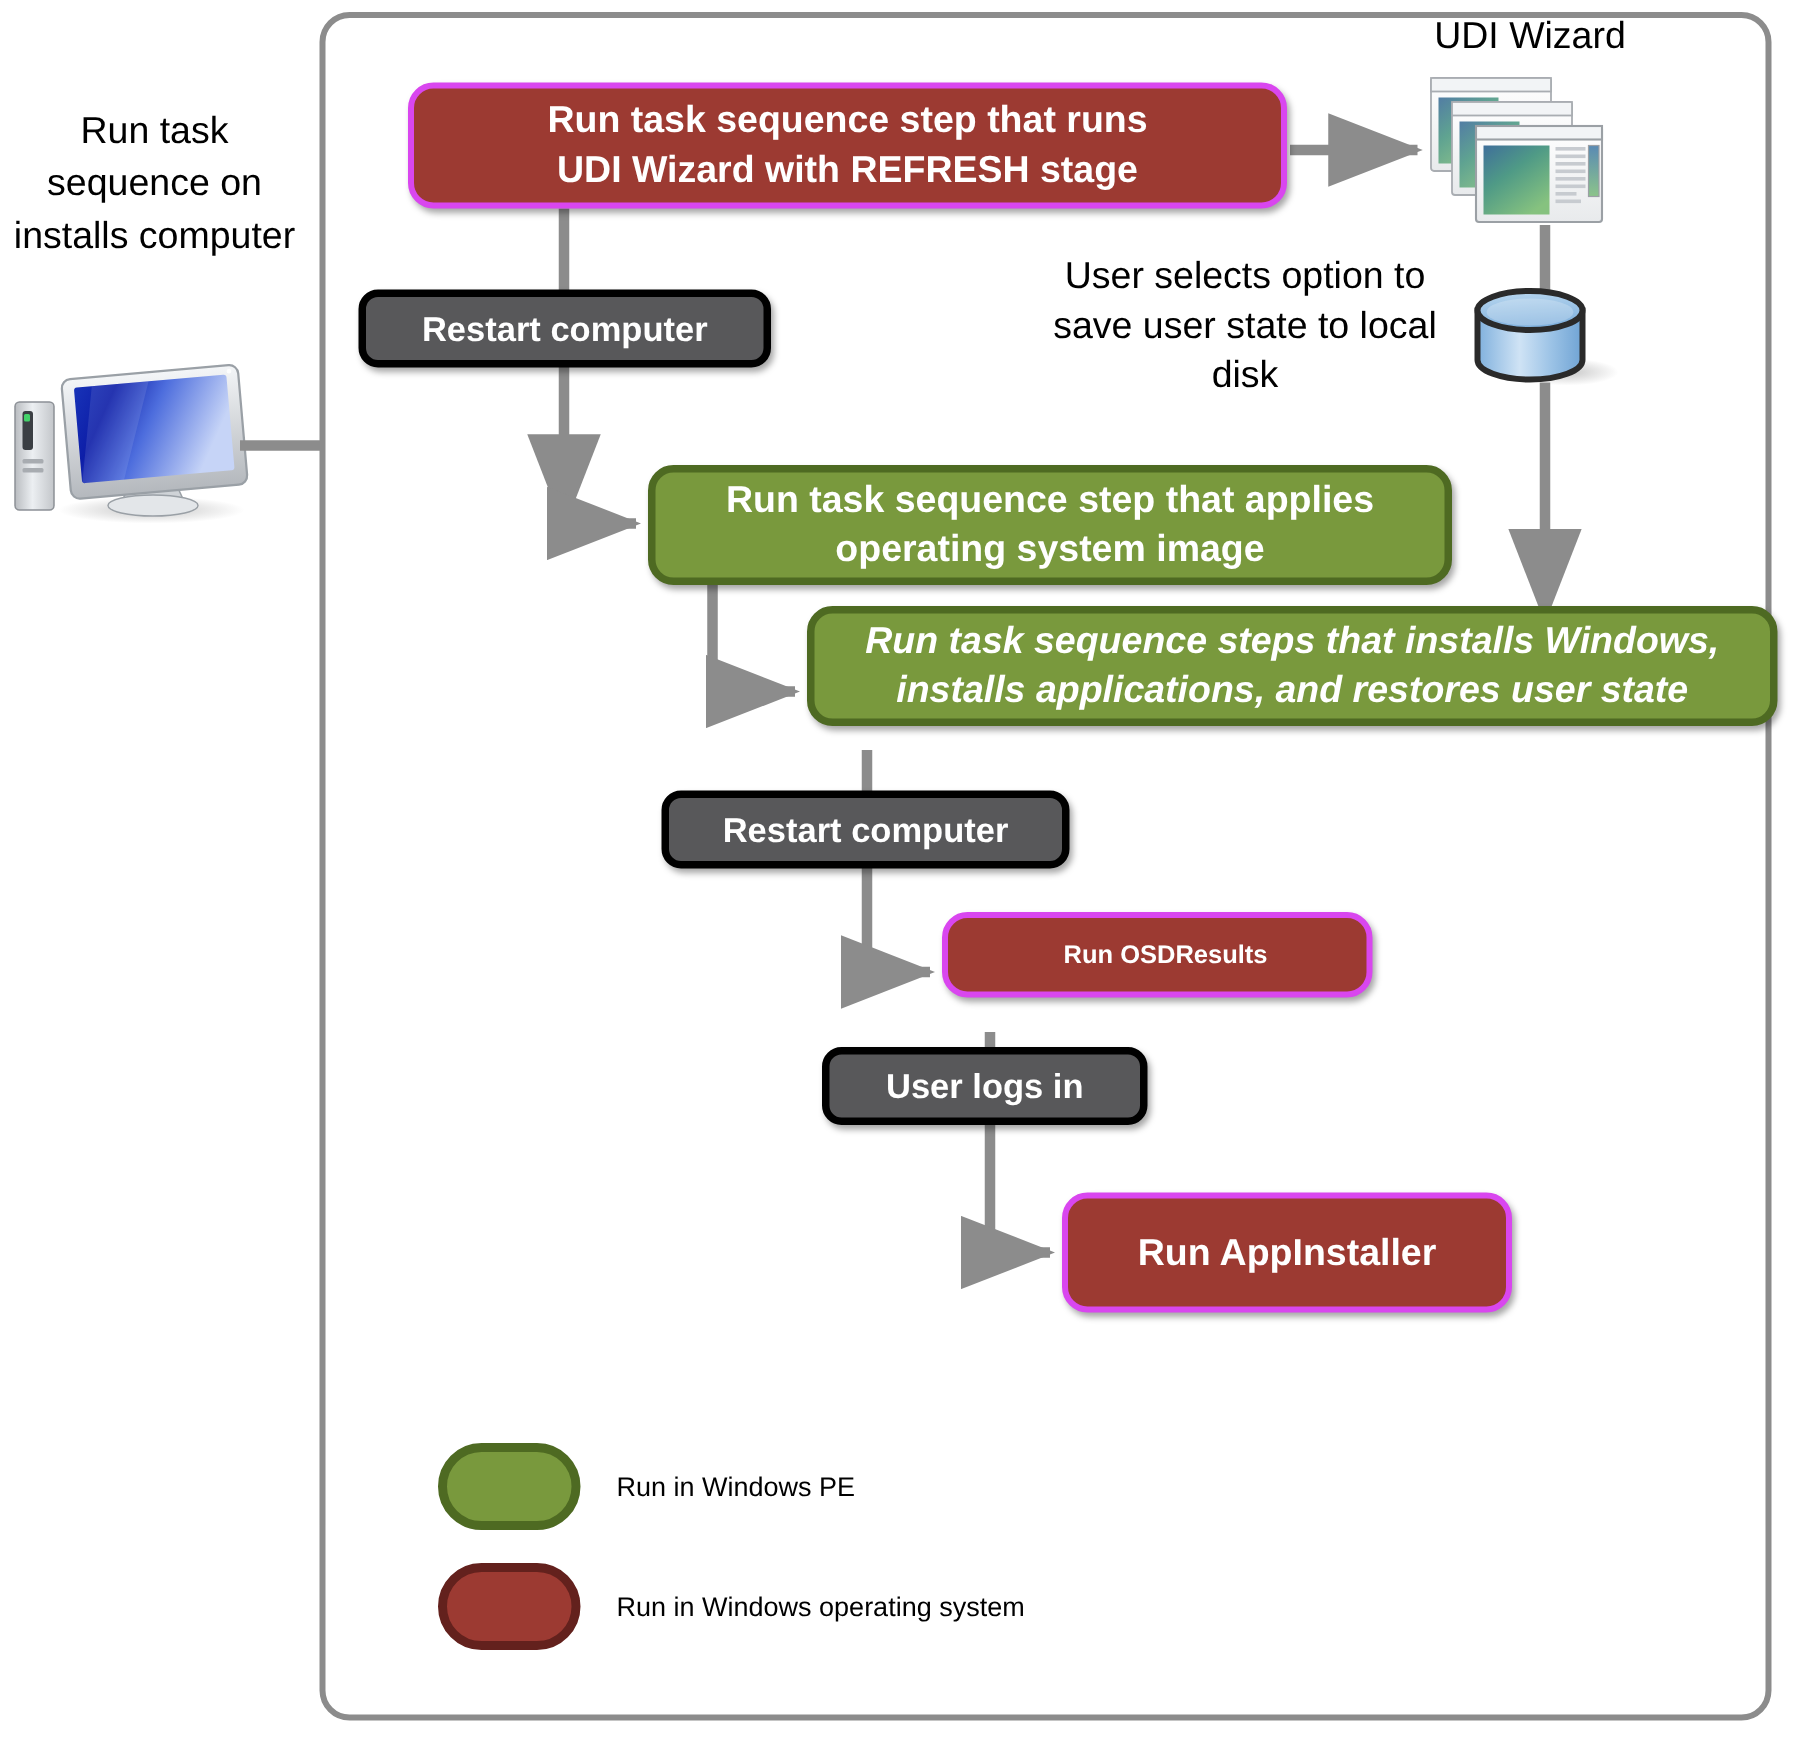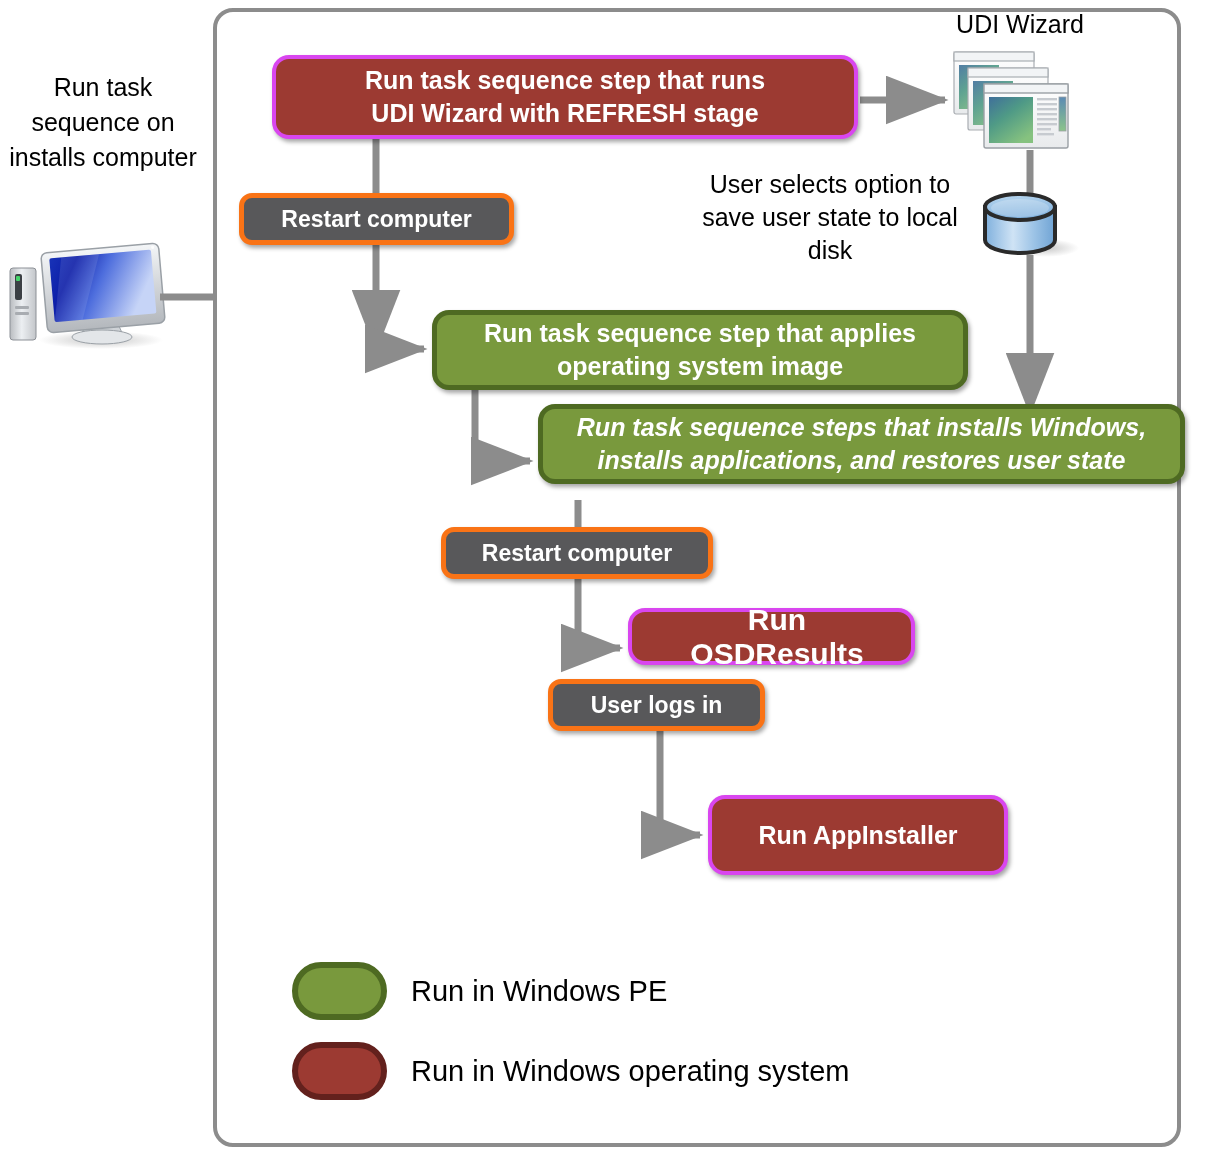--- a/index.html
+++ b/index.html
@@ -73,21 +73,21 @@
   .node-red {
     background: #9c3a32;
     border: 4px solid #d946ef;
   }
   .node-green {
     background: #79993d;
     border: 5px solid #4e6a22;
   }
   .node-gray {
     background: #58585a;
-    border: 5px solid #f97316;
+    border: 5px solid #000000;
     border-radius: 13px;
   }
   .node .label { display: block; }
 
   
   #node-udi-refresh {
     left: 272px; top: 55px; width: 586px; height: 84px;
     font-size: 25px; line-height: 33px;
   }
   #node-restart-1 {
@@ -101,25 +101,25 @@
   #node-install-windows {
     left: 538px; top: 404px; width: 647px; height: 80px;
     font-size: 25px; line-height: 33px; font-style: italic;
   }
   #node-restart-2 {
     left: 441px; top: 527px; width: 272px; height: 52px;
     font-size: 23px;
   }
   #node-osdresults {
     left: 628px; top: 608px; width: 287px; height: 57px;
-    font-size: 30px;
+    font-size: 17px;
     padding-left: 27px;
   }
   #node-user-logs-in {
-    left: 548px; top: 679px; width: 217px; height: 52px;
+    left: 548px; top: 698px; width: 217px; height: 52px;
     font-size: 23px;
   }
   #node-appinstaller {
     left: 708px; top: 795px; width: 300px; height: 80px;
     font-size: 25px;
   }
 
   
   .udi-wizard-title {
     position: absolute;
@@ -165,21 +165,21 @@
     width: 95px;
     height: 58px;
     border-radius: 29px;
     box-sizing: border-box;
     flex: none;
   }
   .legend-swatch.green { background: #79993d; border: 6px solid #4e6a22; }
   .legend-swatch.red   { background: #9c3a32; border: 6px solid #63211d; }
   .legend-label {
     margin-left: 24px;
-    font-size: 29px;
+    font-size: 18px;
     color: #000;
     white-space: nowrap;
   }
 
   
   #connectors {
     position: absolute;
     left: 0; top: 0;
     width: 1210px;
     height: 1161px;

